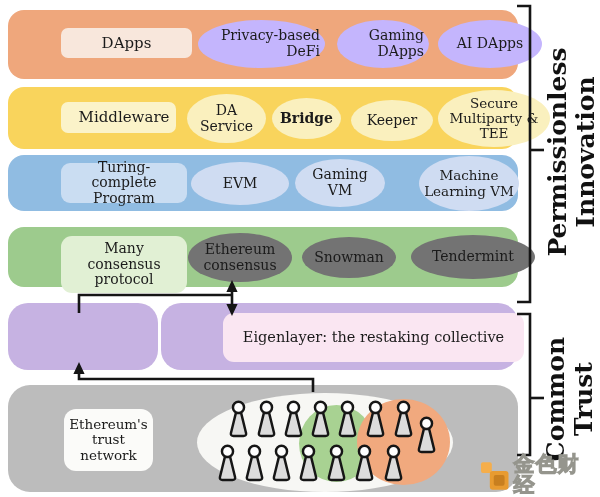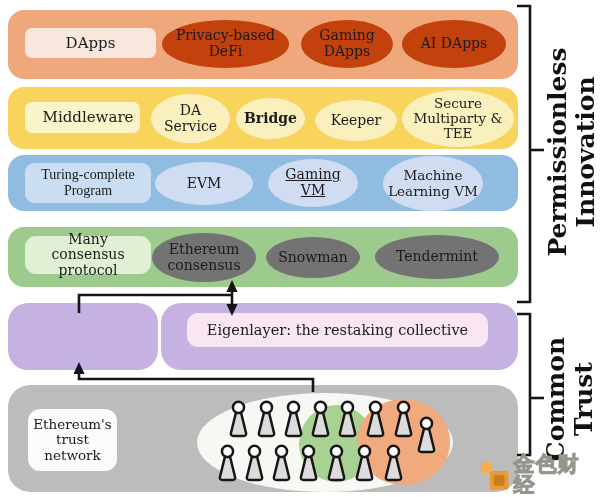--- a/index.html
+++ b/index.html
@@ -5,36 +5,37 @@
   html,body{margin:0;padding:0;background:#ffffff;}
   #stage{
     position:relative;width:600px;height:497px;background:#ffffff;overflow:hidden;
     font-family:"DejaVu Serif","Liberation Serif",serif;color:#1b1b1b;
   }
   .band{position:absolute;border-radius:16px;}
   .pill{
     position:absolute;display:flex;align-items:center;justify-content:center;
     text-align:center;font-size:14px;line-height:1.12;padding:2px 5px;box-sizing:border-box;
     color:#1b1b1b;
+    margin-left:36px;
   }
   .rect{border-radius:7px;}
   .ellipse{border-radius:50%;}
   
   .b-orange{background:#EFA77C;}
   .b-yellow{background:#F9D45C;}
   .b-blue{background:#90BCE2;}
   .b-green{background:#9DCB8D;}
   .b-purple{background:#C6B2E2;border-radius:20px;}
   .b-gray{background:#BCBCBC;border-radius:22px;}
   
   .i-orange-rect{background:#F8E7DC;}
-  .i-orange{background:#c2410c;}
+  .i-orange{background:#c4b5fd;text-align:right;}
   .i-yellow-rect{background:#FBF3C9;padding-left:16px;}
   .i-yellow{background:#FAF0BE;}
-  .i-blue-rect{background:#CADDF2;border-radius:9px;font-family:Liberation Serif, serif;}
+  .i-blue-rect{background:#CADDF2;border-radius:9px;}
   .i-blue{background:#CFDCF2;}
   .i-green-rect{background:#E1F0D4;border-radius:11px;}
   .i-green{background:#737373;}
   .i-pink{background:#FAE6F2;border-radius:11px;}
   .i-white{background:#FBFBF9;border-radius:12px;font-size:13.5px;}
   .overlay{position:absolute;left:0;top:0;width:600px;height:497px;pointer-events:none;}
   .v-label{
     position:absolute;transform:rotate(-90deg);text-align:center;
     font-weight:bold;font-size:25px;line-height:1.1;color:#111;white-space:nowrap;
   }
@@ -65,32 +66,32 @@
   <div class="band b-yellow" style="left:8px;top:87px;width:510px;height:62px;"></div>
   <div class="pill rect i-yellow-rect" style="left:25px;top:102px;width:115px;height:31px;font-size:15px;">Middleware</div>
   <div class="pill ellipse i-yellow" style="left:151px;top:94px;width:79px;height:49px;">DA Service</div>
   <div class="pill ellipse i-yellow" style="left:236px;top:98px;width:69px;height:41px;font-weight:bold;">Bridge</div>
   <div class="pill ellipse i-yellow" style="left:315px;top:100px;width:82px;height:41px;">Keeper</div>
   <div class="pill ellipse i-yellow" style="left:402px;top:90px;width:112px;height:57px;font-size:13.5px;">Secure Multiparty &amp; TEE</div>
 
   <div class="band b-blue" style="left:8px;top:155px;width:510px;height:56px;"></div>
   <div class="pill rect i-blue-rect" style="left:25px;top:163px;width:126px;height:40px;">Turing-complete Program</div>
   <div class="pill ellipse i-blue" style="left:155px;top:162px;width:98px;height:43px;">EVM</div>
-  <div class="pill ellipse i-blue" style="left:268px;top:159px;width:90px;height:48px;text-decoration:underline;">Gaming VM</div>
+  <div class="pill ellipse i-blue" style="left:259px;top:159px;width:90px;height:48px;">Gaming VM</div>
   <div class="pill ellipse i-blue" style="left:383px;top:156px;width:100px;height:55px;font-size:13.5px;">Machine Learning VM</div>
 
   <div class="band b-green" style="left:8px;top:227px;width:510px;height:60px;"></div>
-  <div class="pill rect i-green-rect" style="left:25px;top:236px;width:126px;height:38px;">Many consensus protocol</div>
+  <div class="pill rect i-green-rect" style="left:25px;top:236px;width:126px;height:57px;">Many consensus protocol</div>
   <div class="pill ellipse i-green" style="left:152px;top:233px;width:104px;height:49px;">Ethereum consensus</div>
   <div class="pill ellipse i-green" style="left:375px;top:235px;width:124px;height:44px;">Tendermint</div>
   <div class="pill ellipse i-green" style="left:266px;top:237px;width:94px;height:41px;">Snowman</div>
 
   <div class="band b-purple" style="left:8px;top:303px;width:150px;height:67px;"></div>
   <div class="band b-purple" style="left:161px;top:303px;width:357px;height:67px;"></div>
-  <div class="pill i-pink" style="left:187px;top:313px;width:301px;height:34px;font-size:14.5px;">Eigenlayer: the restaking collective</div>
+  <div class="pill i-pink" style="left:187px;top:313px;width:301px;height:49px;font-size:14.5px;">Eigenlayer: the restaking collective</div>
 
   <div class="band b-gray" style="left:8px;top:385px;width:510px;height:107px;"></div>
   <div class="pill i-white" style="left:28px;top:409px;width:89px;height:62px;">Ethereum's trust network</div>
   <div class="trust-ellipse" style="left:197px;top:393px;width:256px;height:99px;"></div>
   <div class="subset subset-green" style="left:299px;top:405px;width:75px;height:77px;"></div>
   <div class="subset subset-orange" style="left:357px;top:399px;width:93px;height:86px;"></div>
 
   <svg class="overlay">
     <defs>
       <symbol id="icon-person" viewBox="0 0 24 38">

